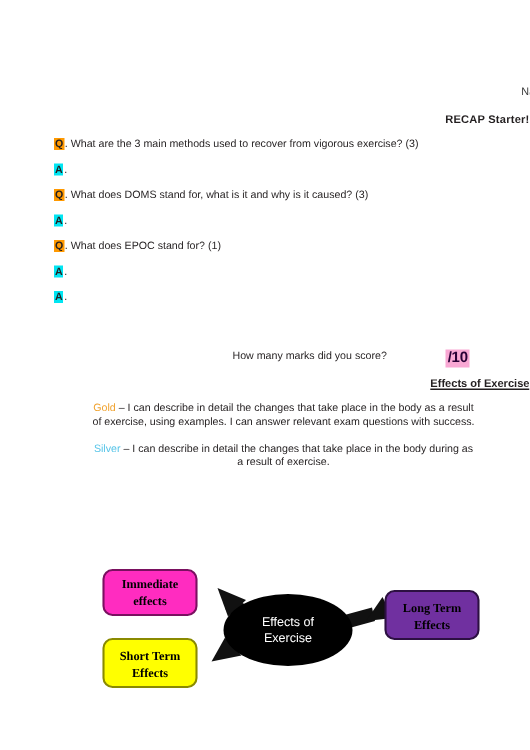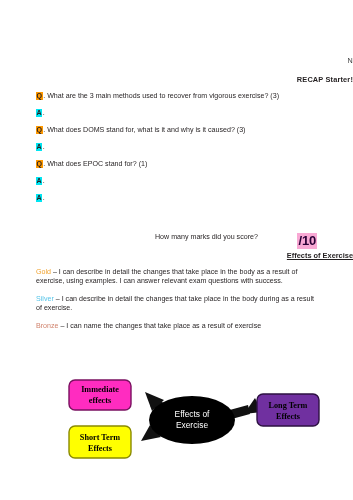--- a/index.html
+++ b/index.html
@@ -86,21 +86,21 @@
     left: 155px;
     top: 0;
   }
   .marks-score {
     position: absolute;
     left: 297px;
     top: -0.5px;
     background: #f9a8d4;
     color: #2a0036;
     font-weight: bold;
-    font-size: 13px;
+    font-size: 10px;
     padding: 0.5px 1.5px;
     letter-spacing: -0.2px;
   }
 
   
   .section-title {
     position: absolute;
     left: 0;
     top: 251px;
     width: 353px;
@@ -113,21 +113,22 @@
   .criteria {
     position: absolute;
     left: 36px;
     top: 268px;
     width: 282px;
   }
   .criteria-block {
     font-size: 7.1px;
     line-height: 9.4px;
     margin-bottom: 8px;
-    text-align: left;
+    text-align: center;
+    margin-left: 24px;
   }
   .tier { font-weight: normal; }
   .tier.gold   { color: #f0a22e; }
   .tier.silver { color: #56c4e8; }
   .tier.bronze { color: #d0826c; }
 
   
   .diagram {
     position: absolute;
     left: 0;
@@ -195,23 +196,20 @@
 
   <div class="section-title">Effects of Exercise</div>
 
   <div class="criteria">
     <div class="criteria-block">
       <span class="tier gold">Gold</span><span> – I can describe in detail the changes that take place in the body as a result of exercise, using examples. I can answer relevant exam questions with success.</span>
     </div>
     <div class="criteria-block">
       <span class="tier silver">Silver</span><span> – I can describe in detail the changes that take place in the body during as a result of exercise.</span>
     </div>
-    <div class="criteria-block">
-      <span class="tier bronze">Bronze</span><span> – I can name the changes that take place as a result of exercise</span>
-    </div>
   </div>
 
   <div class="diagram">
     <svg width="353" height="125" viewBox="0 0 353 125" xmlns="http://www.w3.org/2000/svg">
 
       <g>
         <path d="M 156 27 L 190 45 L 184 53 L 150 34 Z" fill="#111111"></path>
         <path d="M 145 20 L 164 28 L 152 39 Z" fill="#111111"></path>
       </g>
 

